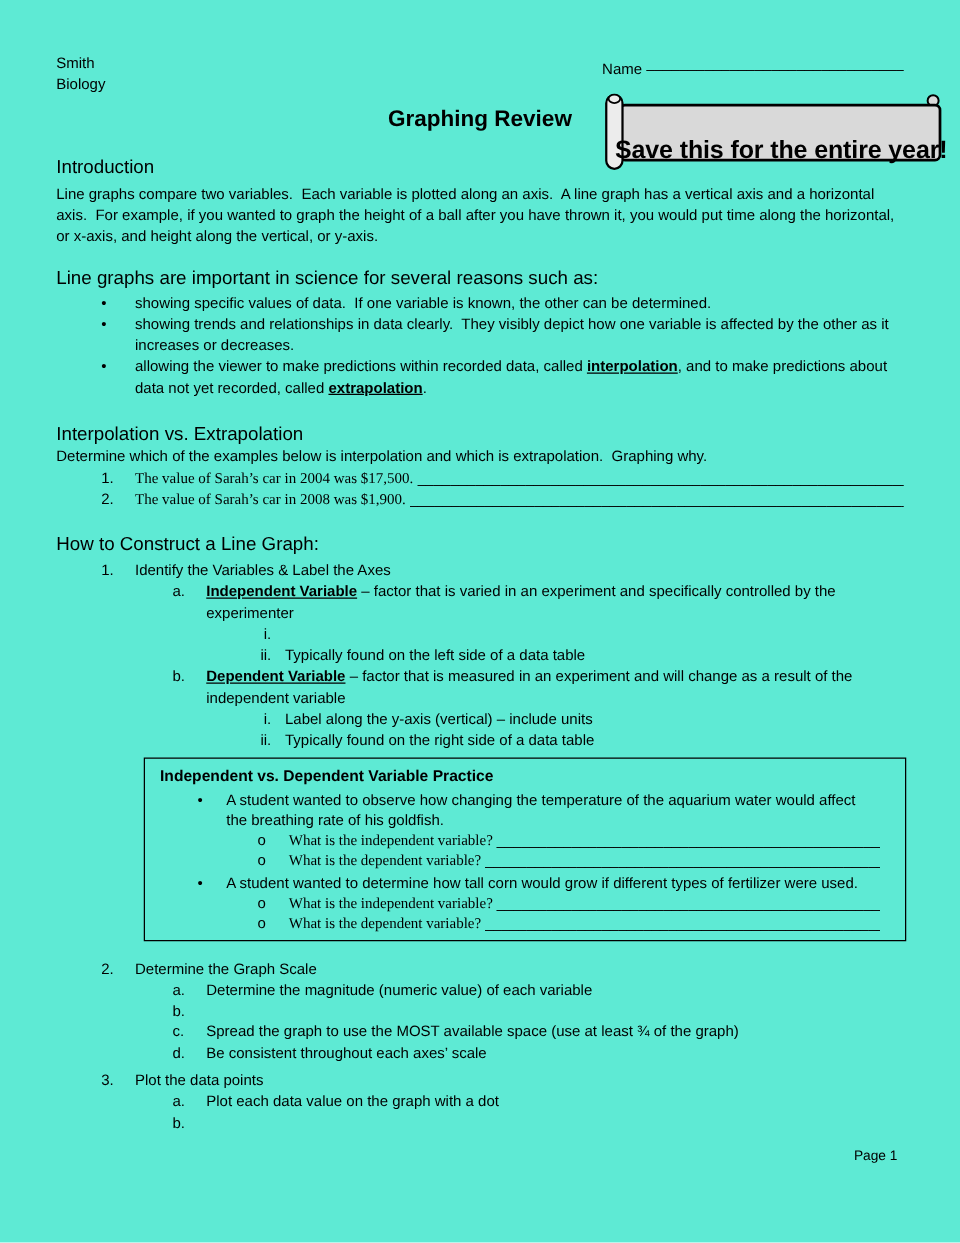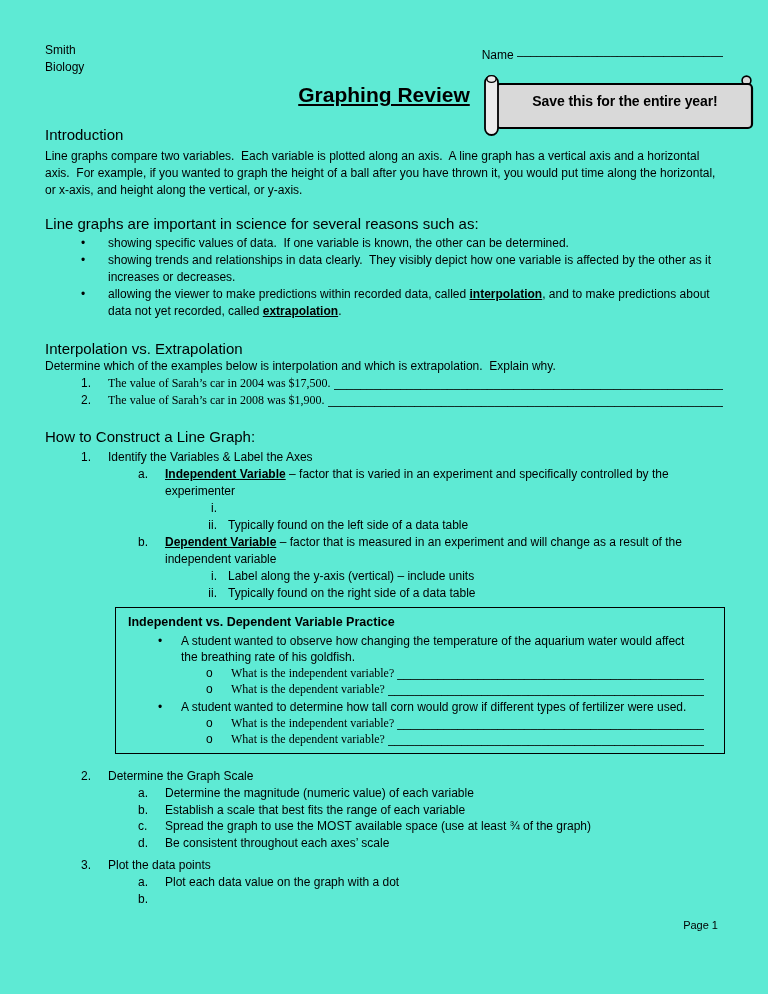--- a/index.html
+++ b/index.html
@@ -9,28 +9,28 @@
     font-family:"Liberation Sans",sans-serif;font-size:12px;line-height:17px;
     overflow:hidden;
   }
   
   .header{display:flex;justify-content:space-between;align-items:flex-start;}
   .hdr-left div{line-height:17px;}
   .name-line{white-space:pre;}
   .name-blank{display:inline-block;width:206px;overflow:hidden;white-space:nowrap;vertical-align:baseline;}
   
   .title-row{text-align:center;margin-top:6px;line-height:26px;}
-  .doc-title{font-size:21px;font-weight:bold;text-decoration:underline;text-decoration-thickness:1.6px;text-underline-offset:2px;}
+  .doc-title{font-size:18px;font-weight:bold;text-decoration-thickness:1.6px;text-underline-offset:2px;}
   
   .banner{position:absolute;top:71px;right:8px;width:277px;height:68px;}
   .banner svg{position:absolute;left:0;top:0;}
   .banner-text{
-    position:absolute;left:15px;top:8px;width:254px;height:44px;
+    position:absolute;left:15px;top:27px;width:254px;height:44px;
     display:flex;align-items:center;justify-content:center;
-    font-weight:bold;font-size:14px;letter-spacing:-0.1px;white-space:nowrap;
+    font-weight:bold;font-size:20px;letter-spacing:-0.1px;white-space:nowrap;
   }
   
   h2{font-size:15px;font-weight:normal;margin:0;line-height:19px;}
   p{margin:0;white-space:pre-wrap;}
   .sec-intro{margin-top:14px;}
   .sec-intro p{margin-top:4px;}
   .sec-importance{margin-top:15px;}
   .sec-importance .list{margin-top:2px;}
   .sec-interp{margin-top:19px;}
   .sec-construct{margin-top:18px;}
@@ -106,21 +106,21 @@
       </div>
       <div class="row">
         <span class="marker m-l1">•</span>
         <span class="txt"><span>allowing the viewer to make predictions within recorded data, called </span><span class="bu">interpolation</span><span>, and to make predictions about data not yet recorded, called </span><span class="bu">extrapolation</span><span>.</span></span>
       </div>
     </div>
   </div>
 
   <div class="sec-interp">
     <h2>Interpolation vs. Extrapolation</h2>
-    <p>Determine which of the examples below is interpolation and which is extrapolation.  Explain why.</p>
+    <p>Determine which of the examples below is interpolation and which is extrapolation.  Graphing why.</p>
     <div class="row">
       <span class="marker m-l1">1.</span>
       <span class="txt-fixed">The value of Sarah’s car in 2004 was $17,500. </span>
       <span class="fill-blank">______________________________________________________________________</span>
     </div>
     <div class="row">
       <span class="marker m-l1">2.</span>
       <span class="txt-fixed">The value of Sarah’s car in 2008 was $1,900. </span>
       <span class="fill-blank">______________________________________________________________________</span>
     </div>
@@ -198,21 +198,20 @@
         <div class="row">
           <span class="marker m-l1">2.</span>
           <span class="txt">Determine the Graph Scale</span>
         </div>
         <div class="row tight">
           <span class="marker m-la">a.</span>
           <span class="txt">Determine the magnitude (numeric value) of each variable</span>
         </div>
         <div class="row tight">
           <span class="marker m-la">b.</span>
-          <span class="txt">Establish a scale that best fits the range of each variable</span>
         </div>
         <div class="row tight">
           <span class="marker m-la">c.</span>
           <span class="txt">Spread the graph to use the MOST available space (use at least ¾ of the graph)</span>
         </div>
         <div class="row tight">
           <span class="marker m-la">d.</span>
           <span class="txt">Be consistent throughout each axes’ scale</span>
         </div>
       </div>

